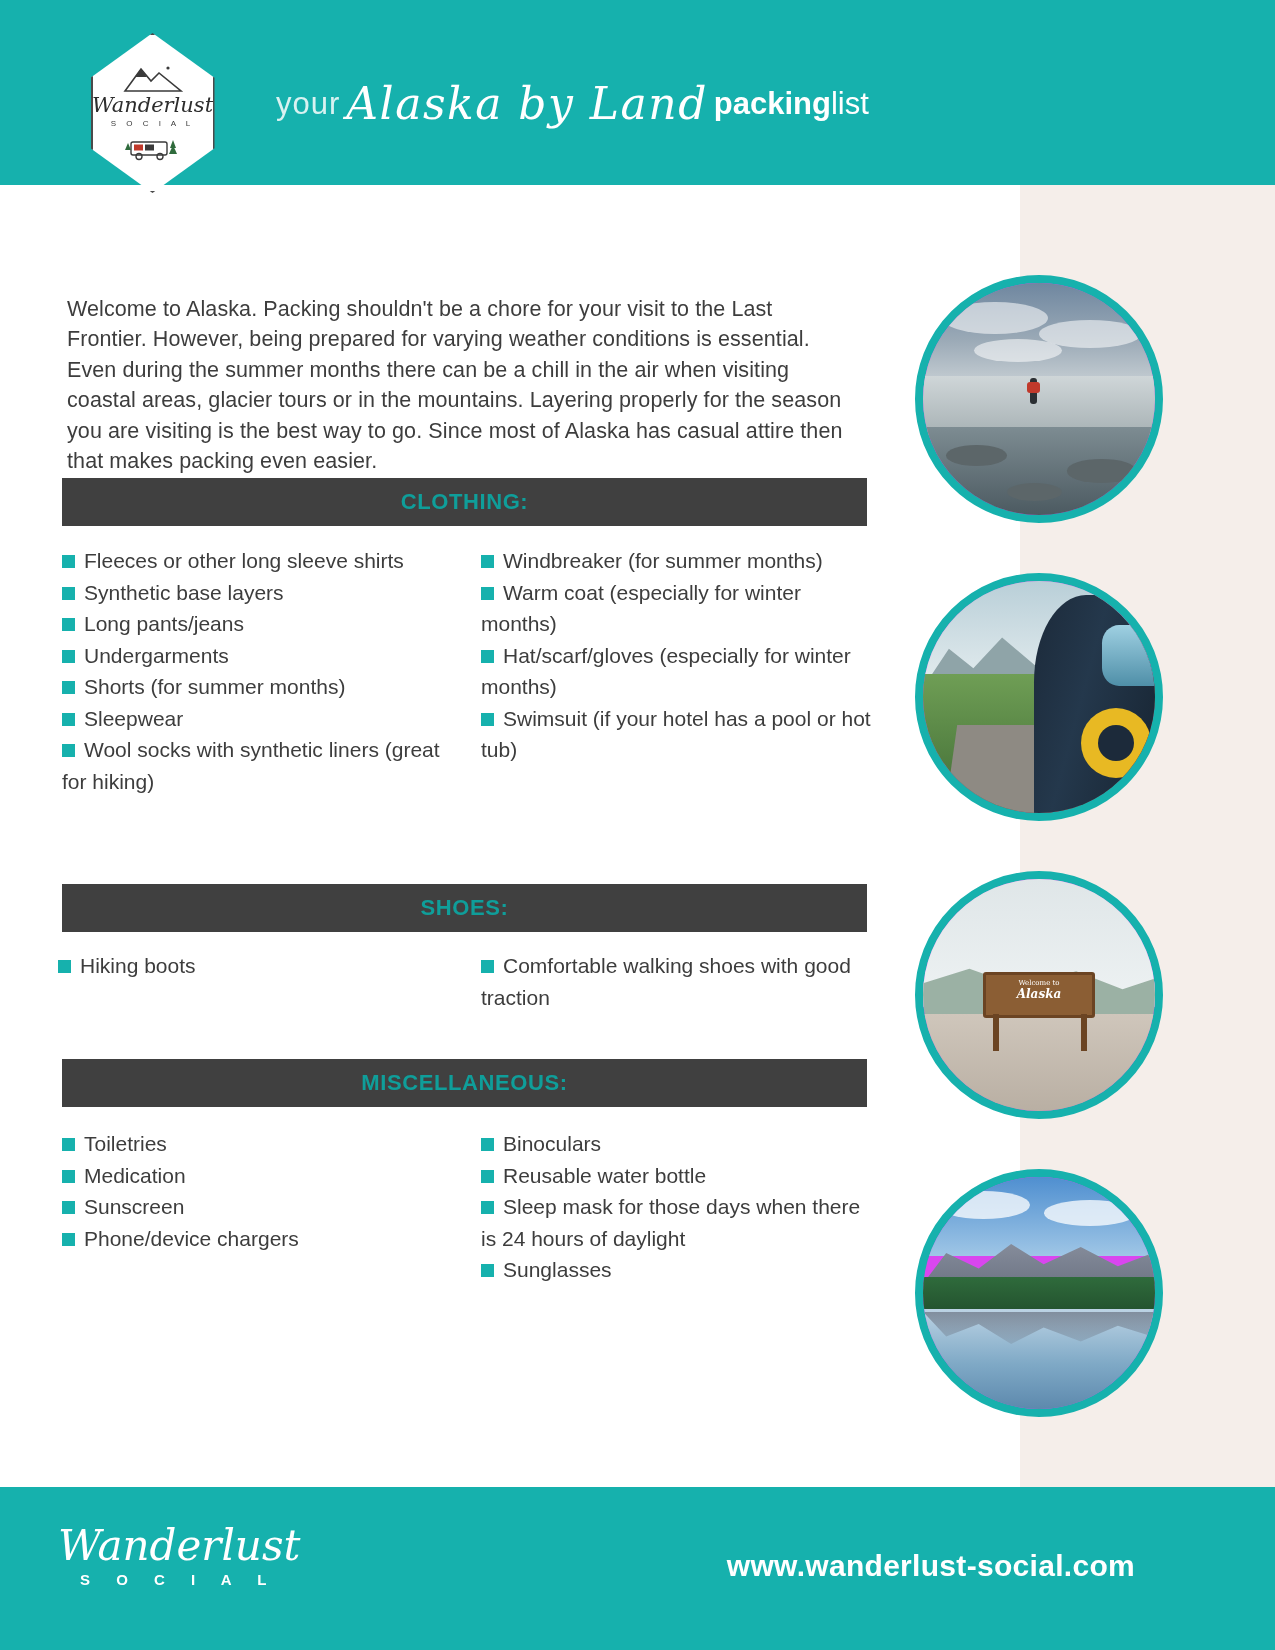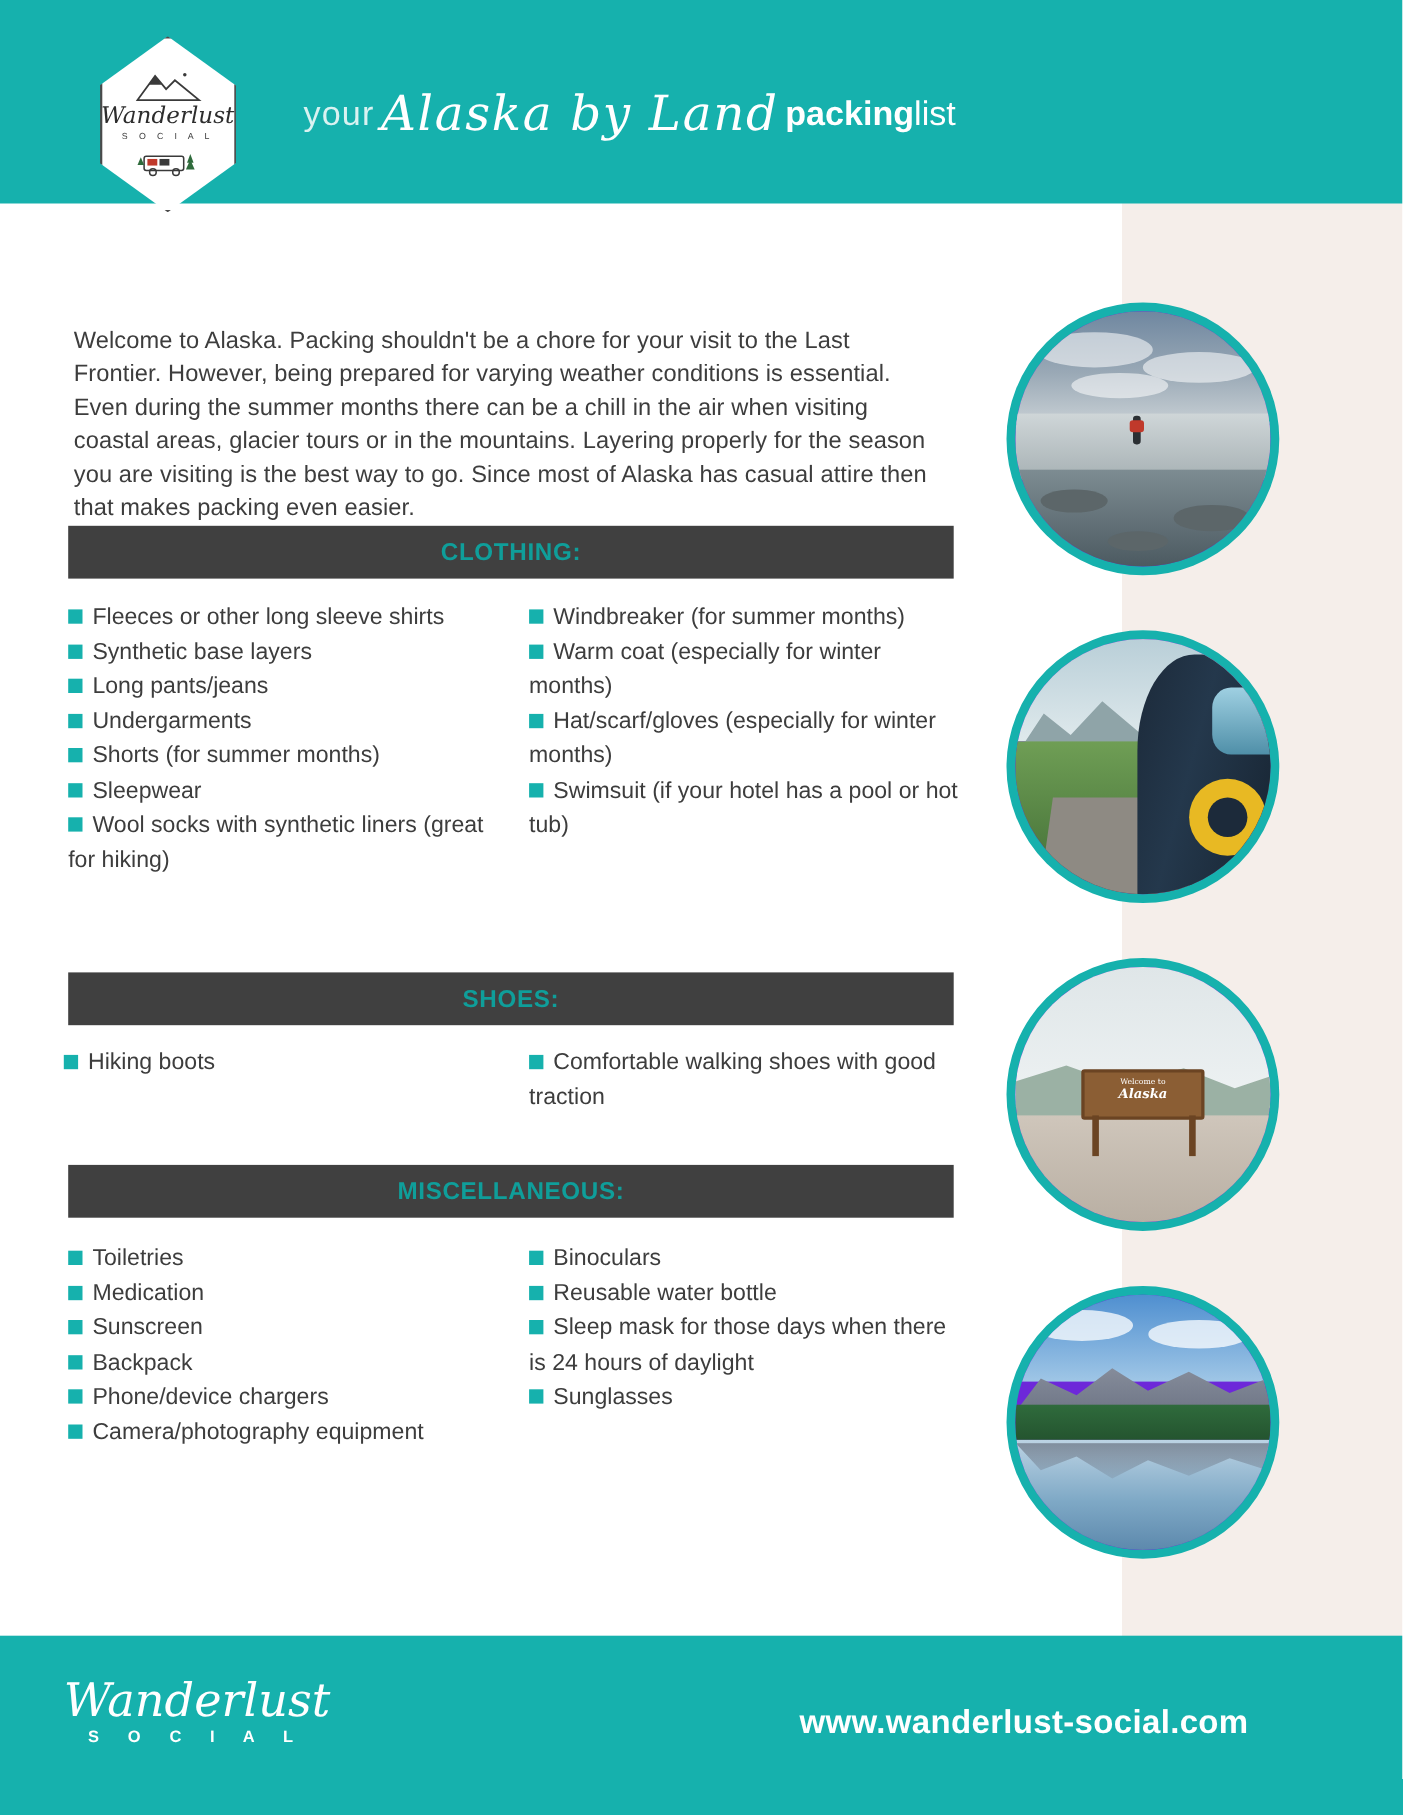--- a/index.html
+++ b/index.html
@@ -194,21 +194,21 @@
   }
 
   
   .photo {
     position: absolute;
     width: 248px;
     height: 248px;
     border-radius: 50%;
     border: 8px solid #16b1ad;
     overflow: hidden;
-    background: #6d28d9;
+    background: #d946ef;
   }
   .photo .inner { position: absolute; left:0; top:0; width:100%; height:100%; }
 
   
   .p1-sky { position:absolute; left:0; top:0; width:100%; height:44%;
     background: linear-gradient(#6f87a0, #9aa9b6 55%, #c7cfd4); }
   .p1-cloud { position:absolute; background: rgba(255,255,255,0.55); border-radius:50%; }
   .p1-ice { position:absolute; left:0; top:40%; width:100%; height:26%;
     background: linear-gradient(#cfd6d8, #a7b1b4); }
   .p1-water { position:absolute; left:0; top:62%; width:100%; height:38%;
@@ -383,23 +383,21 @@
   </div>
 
   <div class="section-bar" style="top:1059px;">
     <span>MISCELLANEOUS:</span>
   </div>
 
   <div class="col" style="left:62px; top:1128px; width:400px;">
     <div class="li"><span class="sq"></span><span>Toiletries</span></div>
     <div class="li"><span class="sq"></span><span>Medication</span></div>
     <div class="li"><span class="sq"></span><span>Sunscreen</span></div>
-    <div class="li"><span class="sq"></span><span>Backpack</span></div>
     <div class="li"><span class="sq"></span><span>Phone/device chargers</span></div>
-    <div class="li"><span class="sq"></span><span>Camera/photography equipment</span></div>
   </div>
 
   <div class="col" style="left:481px; top:1128px; width:400px;">
     <div class="li"><span class="sq"></span><span>Binoculars</span></div>
     <div class="li"><span class="sq"></span><span>Reusable water bottle</span></div>
     <div class="li"><span class="sq"></span><span>Sleep mask for those days when there is 24 hours of daylight</span></div>
     <div class="li"><span class="sq"></span><span>Sunglasses</span></div>
   </div>
 
   <div class="photo" style="left:915px; top:275px;">

